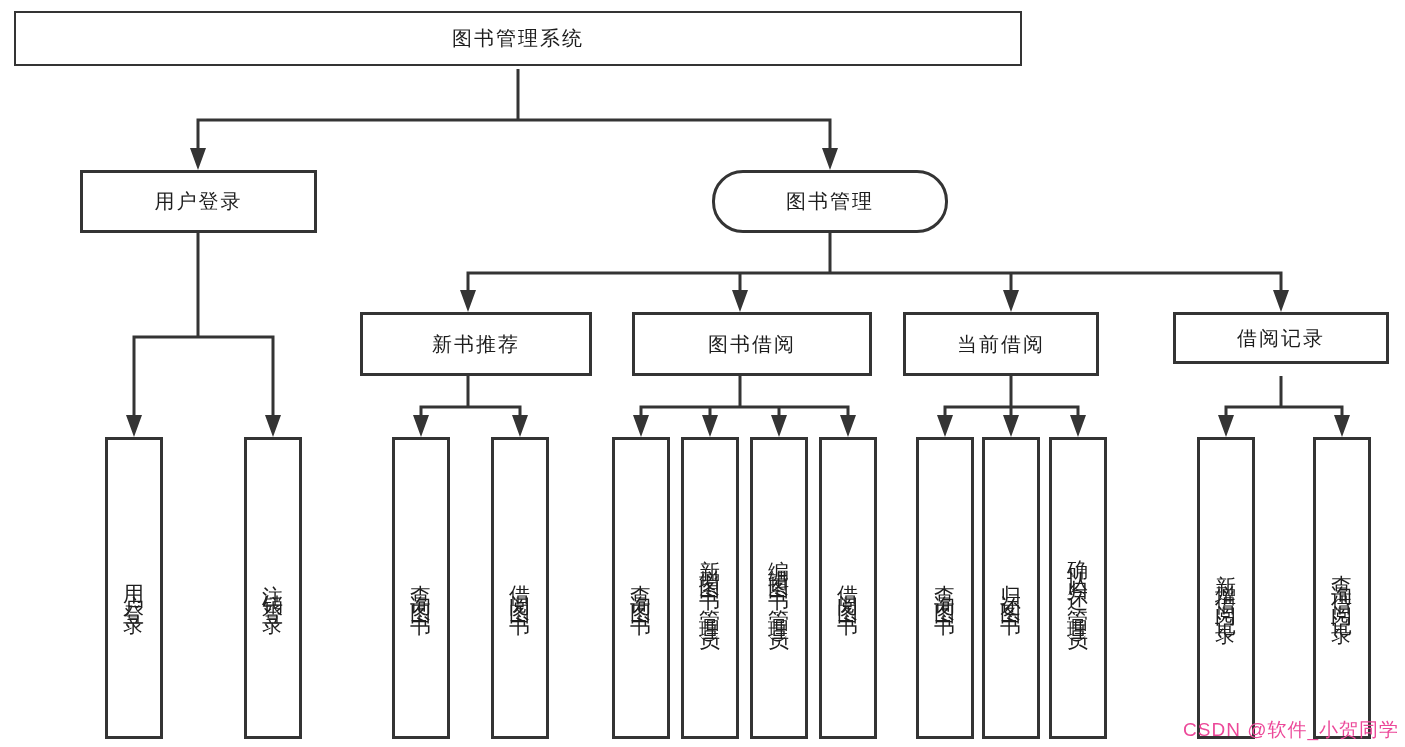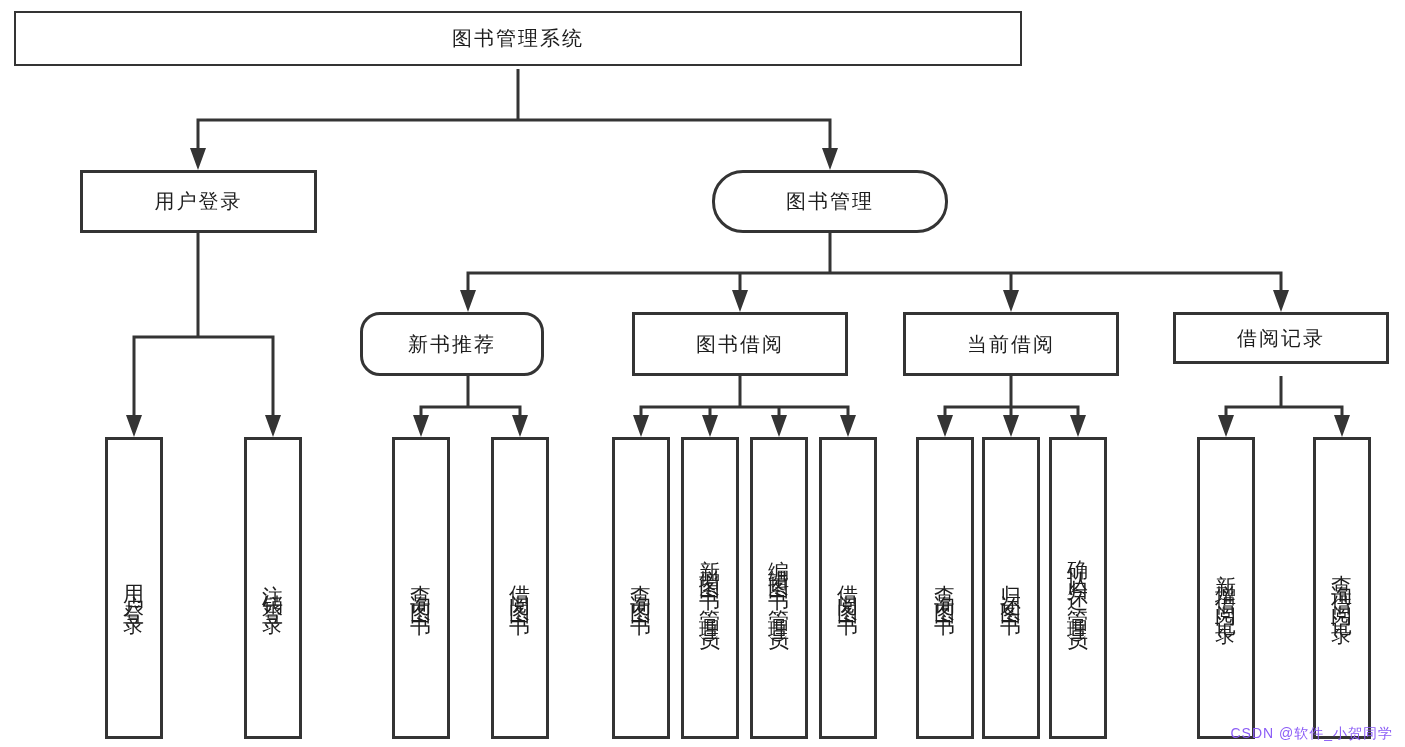--- a/index.html
+++ b/index.html
@@ -50,25 +50,25 @@
     writing-mode:vertical-rl;
     text-orientation:mixed;
     font-size:21px;
     letter-spacing:10px;
     line-height:1;
     color:#1d1d1d;
   }
 
   .watermark {
     position:absolute;
-    right:12px;
+    right:6px;
     bottom:4px;
-    font-size:14px;
+    font-size:19px;
     letter-spacing:1px;
-    color:#8b5cf6;
+    color:#ec4899;
     z-index:5;
     white-space:nowrap;
   }
 </style>
 </head>
 <body>
 
 <div class="canvas">
 
   <svg class="connectors" viewBox="0 0 1405 747" xmlns="http://www.w3.org/2000/svg">
@@ -118,27 +118,27 @@
     <span class="h-label">图书管理系统</span>
   </div>
 
   <div class="box" style="left:80px; top:170px; width:237px; height:63px;">
     <span class="h-label">用户登录</span>
   </div>
   <div class="box" style="left:712px; top:170px; width:236px; height:63px;border-radius:31px;">
     <span class="h-label">图书管理</span>
   </div>
 
-  <div class="box" style="left:360px; top:312px; width:184px; height:64px;border-radius:20px;">
+  <div class="box" style="left:360px; top:312px; width:232px; height:64px;">
     <span class="h-label">新书推荐</span>
   </div>
-  <div class="box" style="left:632px; top:312px; width:216px; height:64px;">
+  <div class="box" style="left:632px; top:312px; width:240px; height:64px;">
     <span class="h-label">图书借阅</span>
   </div>
-  <div class="box" style="left:903px; top:312px; width:216px; height:64px;">
+  <div class="box" style="left:903px; top:312px; width:196px; height:64px;">
     <span class="h-label">当前借阅</span>
   </div>
   <div class="box" style="left:1173px; top:312px; width:216px; height:52px;">
     <span class="h-label">借阅记录</span>
   </div>
 
   <div class="box leaf" style="left:105px;">
     <span class="v-label">用户登录</span>
   </div>
   <div class="box leaf" style="left:244px;">

